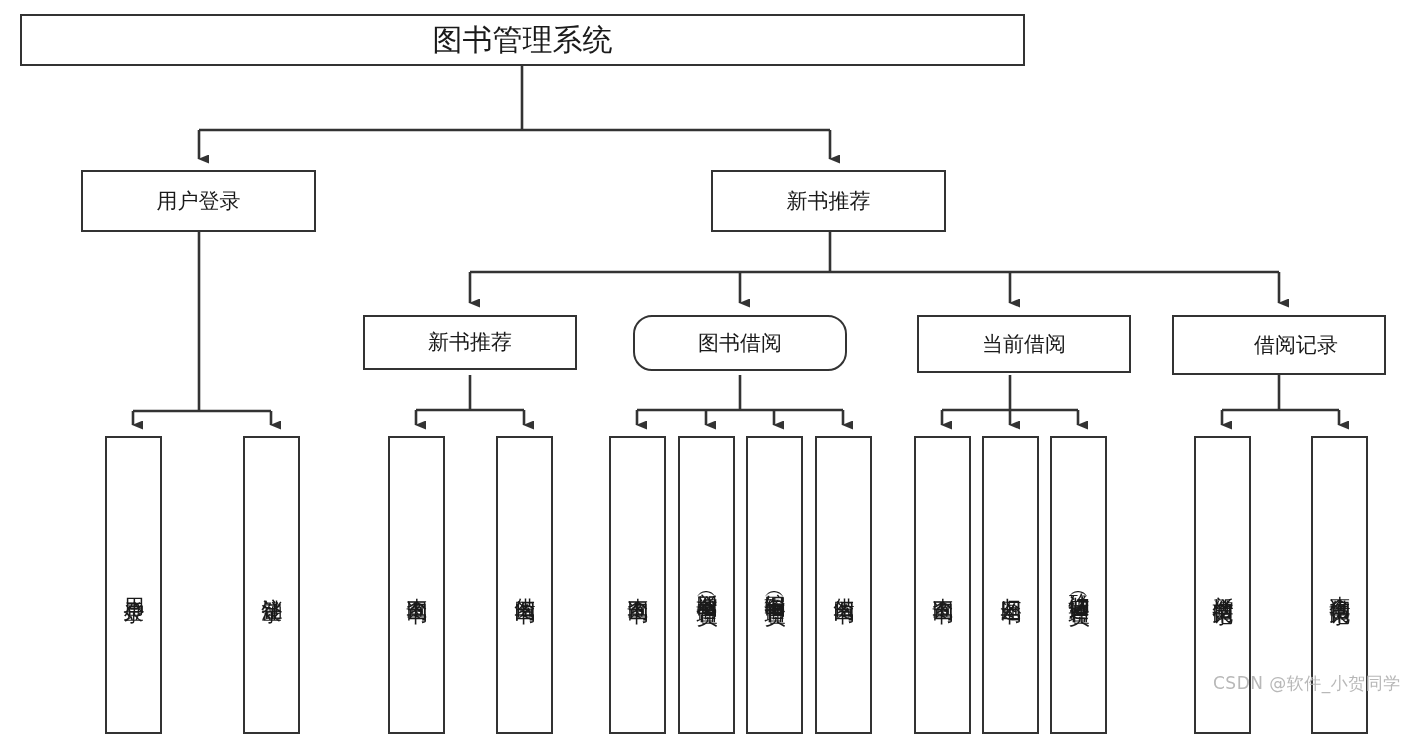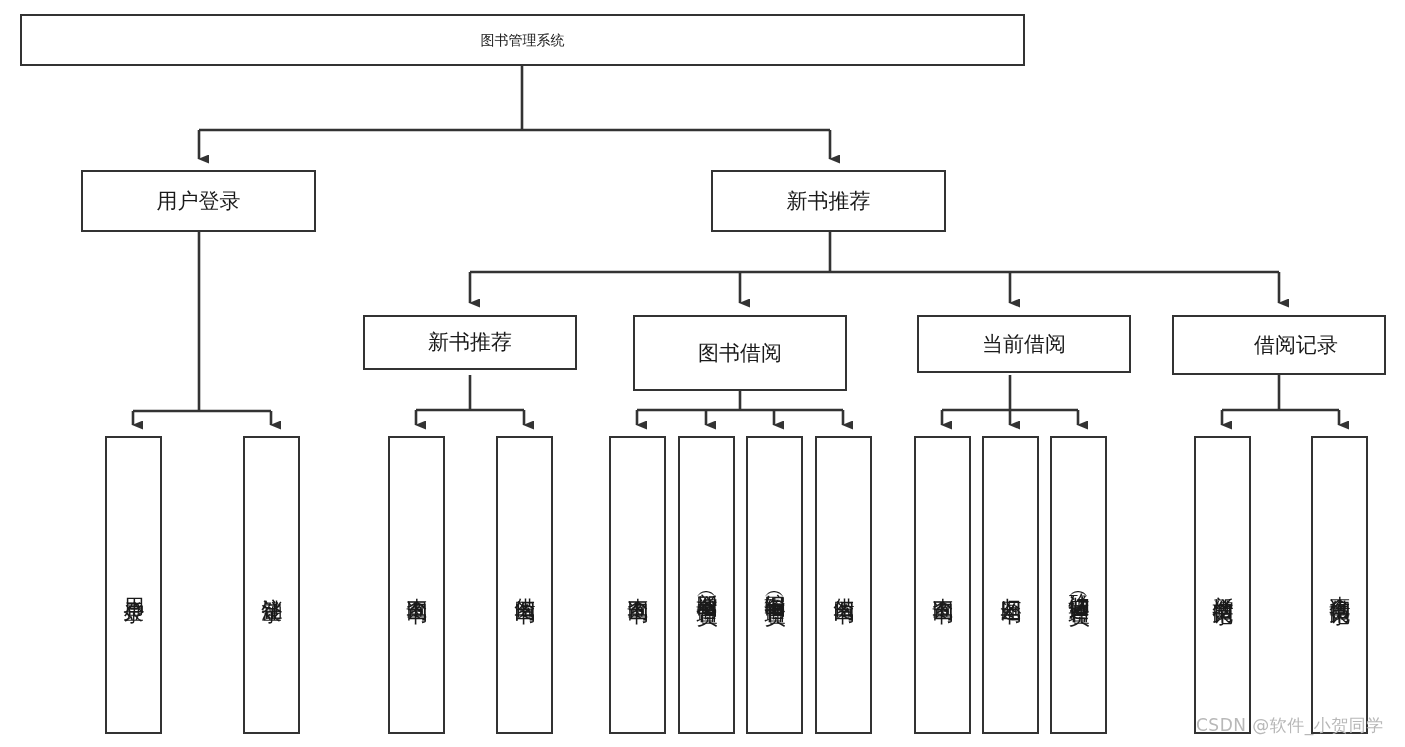--- a/index.html
+++ b/index.html
@@ -37,21 +37,21 @@
   .node .label {
     color: #1a1a1a;
     line-height: 1.18;
     text-align: center;
     white-space: nowrap;
   }
   .node.horiz .label {
     font-size: 21px;
   }
   .node.root .label {
-    font-size: 14px;
+    font-size: 30px;
   }
   .node.leaf {
     align-items: center;
     justify-content: center;
   }
   .node.leaf .label {
     writing-mode: vertical-rl;
     text-orientation: upright;
     font-size: 21px;
     letter-spacing: 2px;
@@ -127,21 +127,21 @@
   <div class="node horiz" style="left:81px; top:170px; width:235px; height:62px;">
     <span class="label">用户登录</span>
   </div>
   <div class="node horiz" style="left:711px; top:170px; width:235px; height:62px;">
     <span class="label">新书推荐</span>
   </div>
 
   <div class="node horiz" style="left:363px; top:315px; width:214px; height:55px;">
     <span class="label">新书推荐</span>
   </div>
-  <div class="node horiz" style="left:633px; top:315px; width:214px; height:76px;">
+  <div class="node horiz" style="left:633px; top:315px; width:214px; height:56px;border-radius:19px;">
     <span class="label">图书借阅</span>
   </div>
   <div class="node horiz" style="left:877px; top:315px; width:214px; height:58px;margin-left:40px;">
     <span class="label">当前借阅</span>
   </div>
   <div class="node horiz" style="left:1172px; top:315px; width:214px; height:60px;padding-left:34px;">
     <span class="label">借阅记录</span>
   </div>
 
   <div class="node leaf" style="left:105px; top:436px; width:57px; height:298px;">
@@ -181,15 +181,15 @@
     <span class="label">确认归还（管理员）</span>
   </div>
 
   <div class="node leaf" style="left:1194px; top:436px; width:57px; height:298px;">
     <span class="label">新增借阅记录</span>
   </div>
   <div class="node leaf" style="left:1311px; top:436px; width:57px; height:298px;">
     <span class="label">查询借阅记录</span>
   </div>
 
-  <div class="watermark" style="left:1196px; top:714px;">CSDN @软件_小贺同学</div>
+  <div class="watermark" style="left:1196px; top:672px;padding-left:17px;">CSDN @软件_小贺同学</div>
 
 </div>
 
 </body></html>

